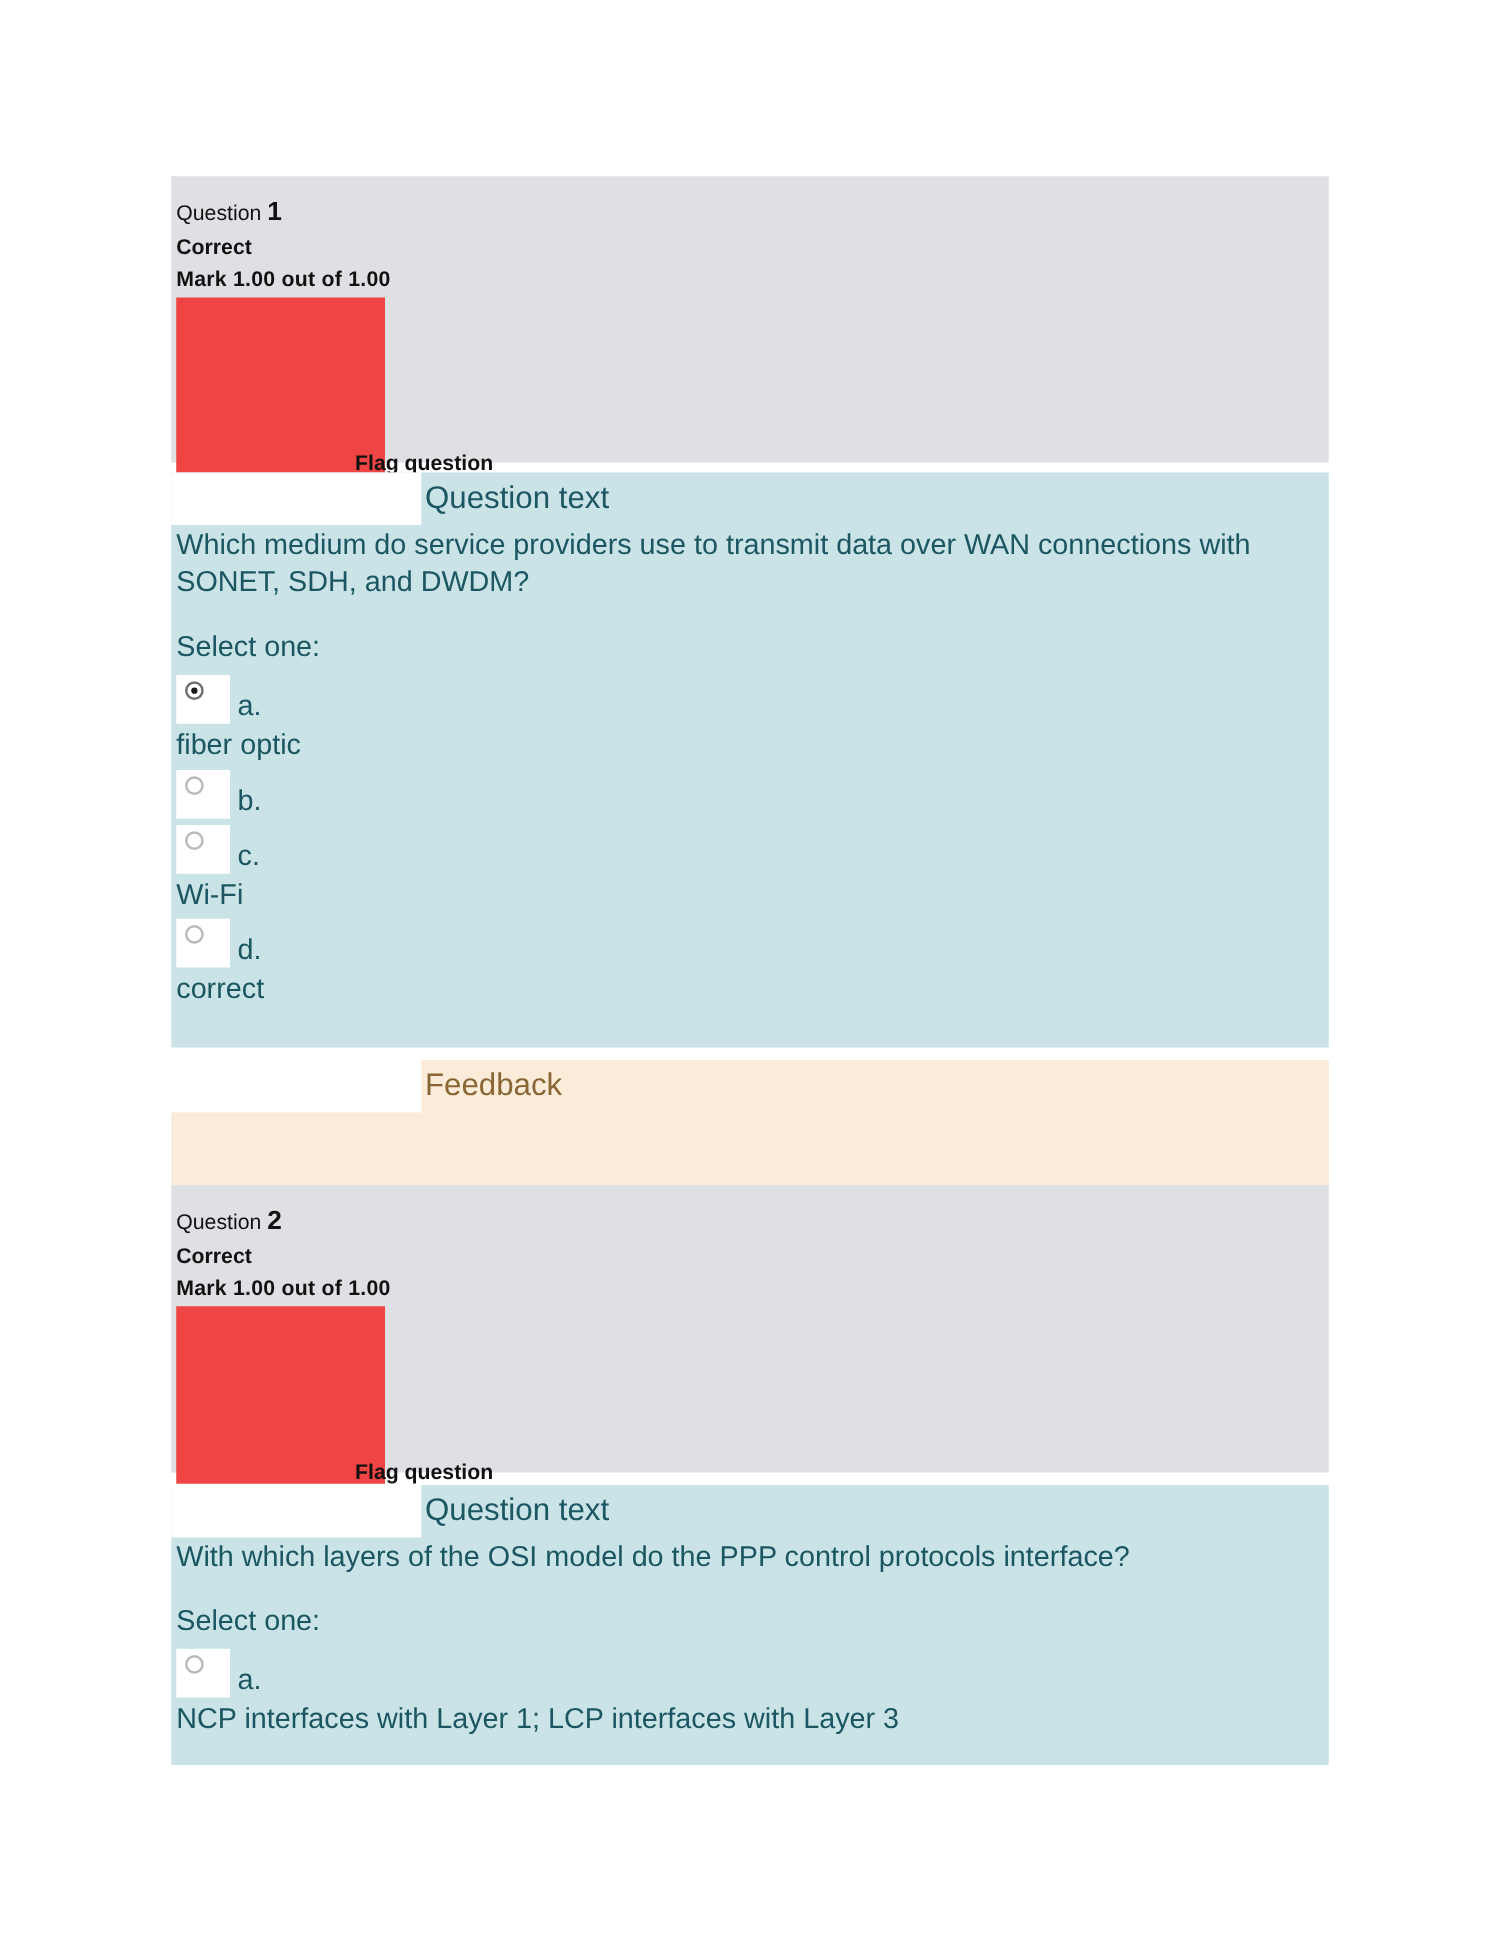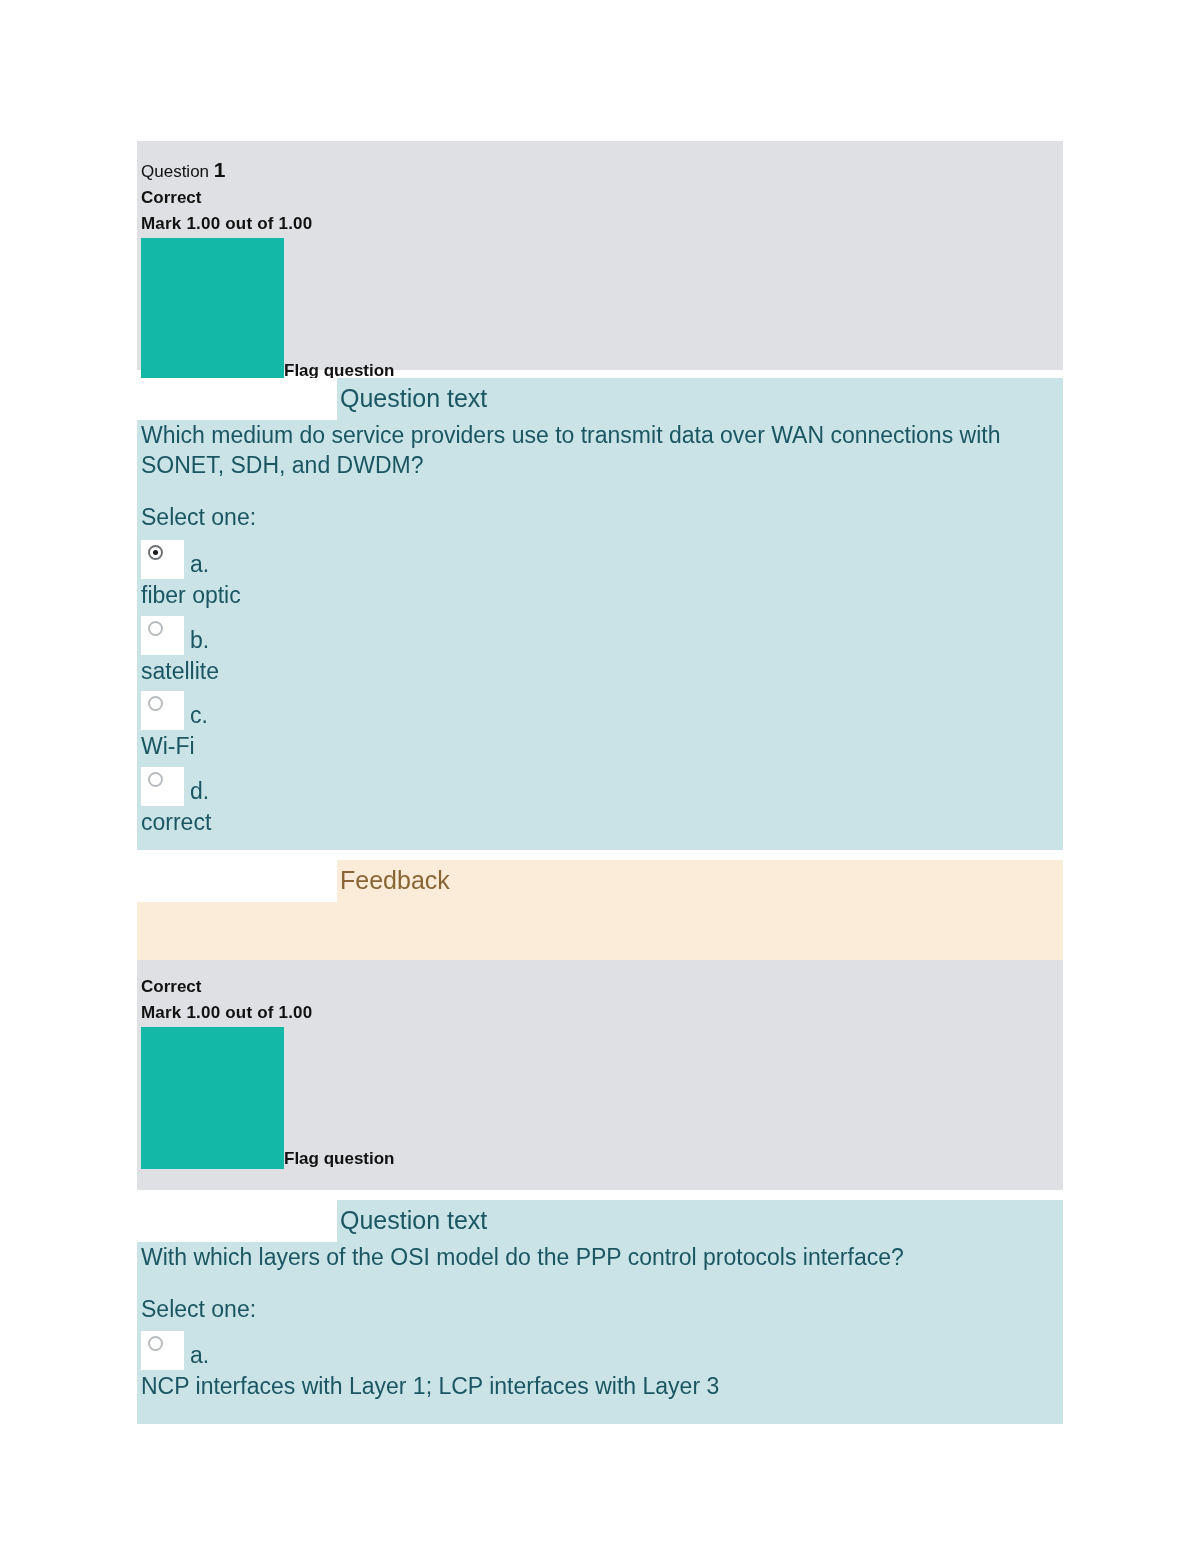--- a/index.html
+++ b/index.html
@@ -50,23 +50,23 @@
   .qinfo-grade {
     font-size: 17px;
     font-weight: bold;
     color: #111111;
     line-height: 1.5;
     letter-spacing: 0.2px;
   }
   .qinfo-flagbox {
     position: relative;
     margin-top: 2px;
-    width: 143px;
+    width: 167px;
     height: 142px;
-    background: #14b8a6;
+    background: #ef4444;
   }
   .qinfo-flaglabel {
     position: absolute;
     left: 143px;
     bottom: 0px;
     font-size: 17px;
     font-weight: bold;
     color: #111111;
     white-space: nowrap;
     line-height: 1.1;
@@ -211,21 +211,20 @@
           <div class="answer-text">fiber optic</div>
         </div>
 
         <div class="answer">
           <div class="answer-top">
             <span class="radio-cell">
               <span class="radio"></span>
             </span>
             <span class="answer-letter">b.</span>
           </div>
-          <div class="answer-text">satellite</div>
         </div>
 
         <div class="answer">
           <div class="answer-top">
             <span class="radio-cell">
               <span class="radio"></span>
             </span>
             <span class="answer-letter">c.</span>
           </div>
           <div class="answer-text">Wi-Fi</div>
@@ -248,20 +247,24 @@
   <div style="height:10px"></div>
 
   <div class="block block-peach" style="height:100px">
     <div class="block-head">
       <div class="notch"></div>
       <div class="htext">Feedback</div>
     </div>
   </div>
 
   <div class="qinfo" style="height:230px">
+    <div class="qinfo-no">
+      <span>Question</span>
+      <span class="qnum">2</span>
+    </div>
     <div class="qinfo-state">Correct</div>
     <div class="qinfo-grade">Mark 1.00 out of 1.00</div>
     <div class="qinfo-flagbox">
       <span class="qinfo-flaglabel">Flag question</span>
     </div>
   </div>
 
   <div style="height:10px"></div>
 
   <div class="block block-blue" style="min-height:194px;padding-bottom:18px">

